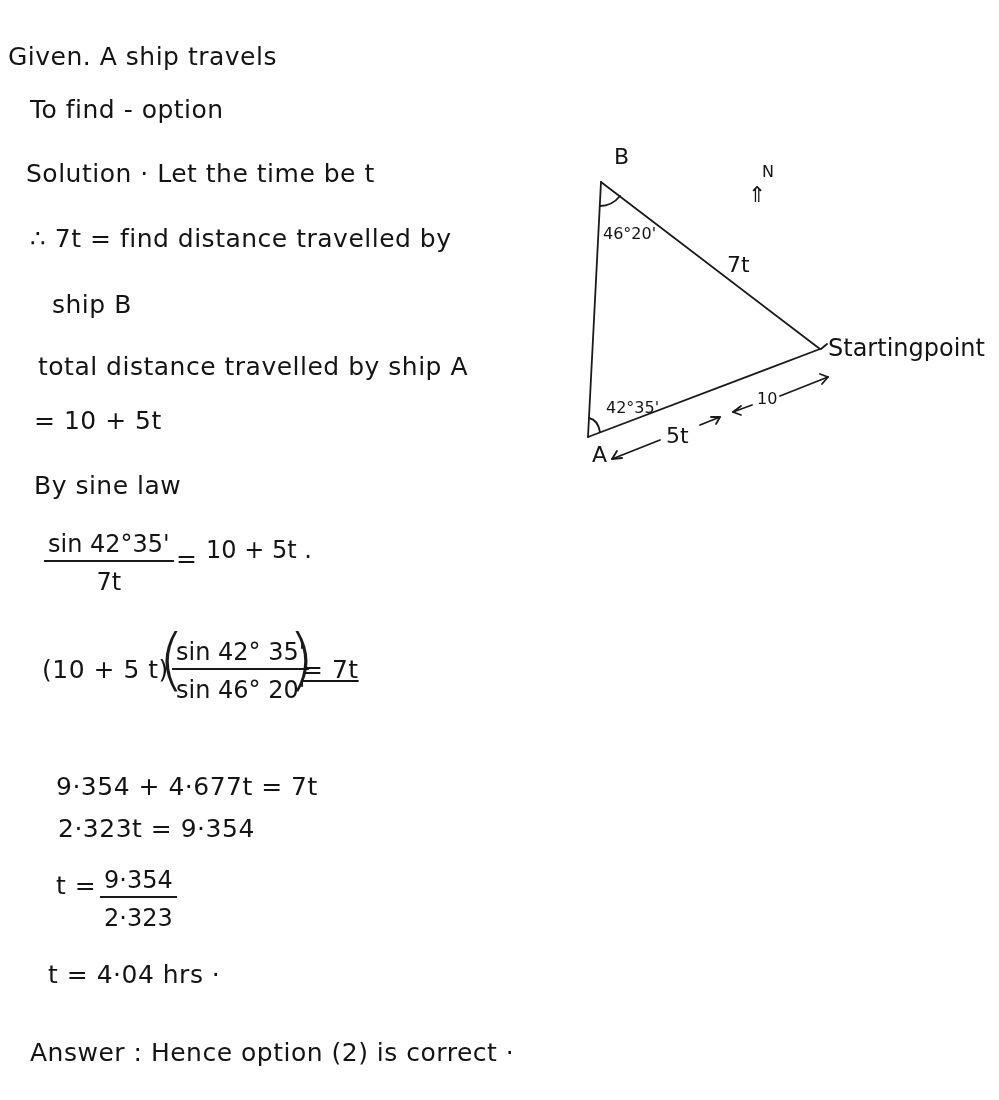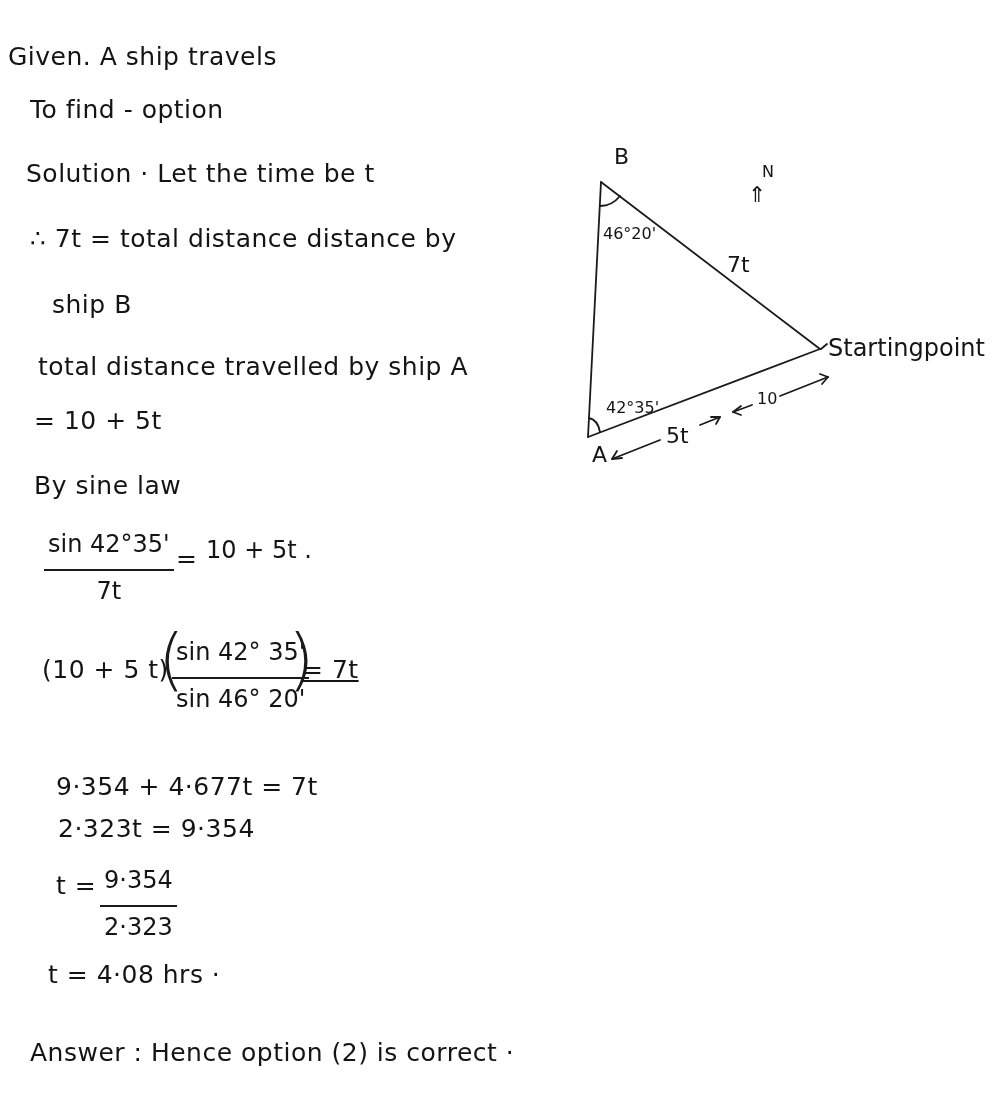--- a/index.html
+++ b/index.html
@@ -3,34 +3,34 @@
   <meta charset="utf-8">
   <style>
     html, body { margin: 0; padding: 0; }
     body {
       width: 999px; height: 1100px; position: relative; overflow: hidden;
       background: #ffffff; color: #141414;
       font-family: "DejaVu Sans", sans-serif;
     }
     .hw { position: absolute; white-space: nowrap; font-size: 25px; line-height: 1; letter-spacing: 0.5px; }
     .frac { position: absolute; display: inline-flex; flex-direction: column; align-items: center; font-size: 24px; }
-    .frac .num { padding: 0 4px 11px 4px; border-bottom: 2px solid #1a1a1a; }
+    .frac .num { padding: 0 4px 2px 4px; border-bottom: 2px solid #1a1a1a; }
     .frac .den { padding-top: 6px; }
     .paren { position: absolute; font-size: 68px; font-weight: 200; line-height: 1; color:#1a1a1a; }
     .lbl { position: absolute; white-space: nowrap; font-size: 22px; line-height: 1; }
     .lbl.small { font-size: 16px; }
     svg.diagram { position: absolute; left: 0; top: 0; }
   </style>
 </head>
 <body>
 
 <div class="hw" style="left:8px;top:44px;">Given.  A ship  travels</div>
 <div class="hw" style="left:30px;top:97px;">To find - option</div>
 <div class="hw" style="left:26px;top:161px;">Solution ·  Let the time  be t</div>
-<div class="hw" style="left:30px;top:226px;">∴ 7t  =  total distance  distance  by</div>
+<div class="hw" style="left:30px;top:226px;">∴ 7t  =  find distance  travelled  by</div>
 <div class="hw" style="left:52px;top:292px;">ship  B</div>
 <div class="hw" style="left:38px;top:354px;">total  distance  travelled by  ship  A</div>
 <div class="hw" style="left:34px;top:408px;">=    10 + 5t</div>
 <div class="hw" style="left:34px;top:473px;text-align:right;">By sine  law</div>
 
 <div class="frac" style="left:44px;top:530px;">
   <span class="num">sin 42°35'</span>
   <span class="den">7t</span>
 </div>
 <div class="hw" style="left:176px;top:546px;">=</div>
@@ -47,21 +47,21 @@
 <div class="paren" style="left:288px;top:626px;">)</div>
 <div class="hw" style="left:302px;top:657px;text-decoration:underline;">=  7t</div>
 
 <div class="hw" style="left:56px;top:750px;margin-top:24px;">9·354  +  4·677t   =  7t</div>
 <div class="hw" style="left:58px;top:816px;">2·323t = 9·354</div>
 <div class="hw" style="left:56px;top:873px;">t =</div>
 <div class="frac" style="left:100px;top:866px;">
   <span class="num">9·354</span>
   <span class="den">2·323</span>
 </div>
-<div class="hw" style="left:48px;top:962px;">t  =  4·08 hrs ·</div>
+<div class="hw" style="left:48px;top:962px;">t  =  4·04 hrs ·</div>
 <div class="hw" style="left:30px;top:1040px;">Answer :  Hence   option (2)  is correct ·</div>
 
 <svg class="diagram" width="999" height="1100">
   <g stroke="#1a1a1a" stroke-width="1.8" fill="none" stroke-linecap="round">
     <line x1="601" y1="182" x2="588" y2="437"></line>
     <line x1="601" y1="182" x2="820" y2="349"></line>
     <line x1="588" y1="437" x2="820" y2="349"></line>
     <path d="M600,206 Q612,206 620,196"></path>
     <path d="M589,418 Q598,420 600,432"></path>
 

